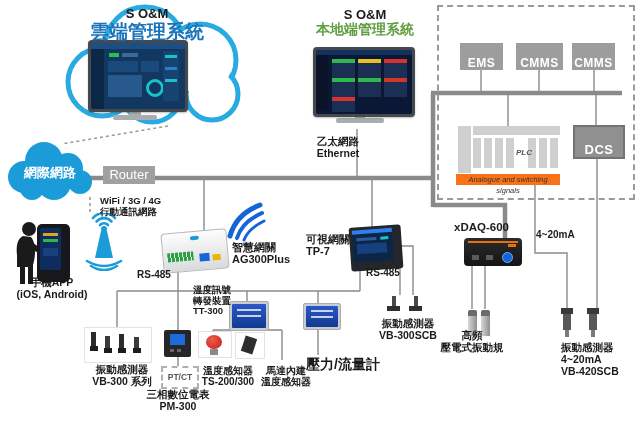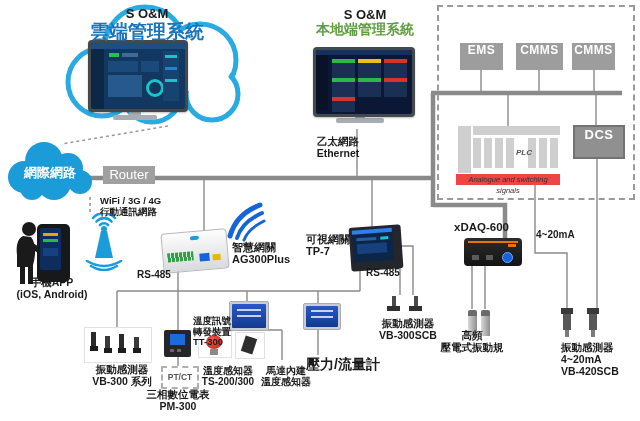--- a/index.html
+++ b/index.html
@@ -10,21 +10,21 @@
   .ctr{text-align:center;}
   svg{display:block;}
   
   .monitor{position:absolute;background:#44494d;border-radius:4px;padding:3px;z-index:4;box-shadow:0 1px 2px rgba(0,0,0,.25);}
   .screen{position:relative;width:100%;height:100%;overflow:hidden;border-radius:2px;}
   .standneck{position:absolute;background:#a7adb1;z-index:3;}
   .standbase{position:absolute;background:#a7adb1;border-radius:2px;z-index:3;}
   
   #third-party{position:absolute;left:437px;top:5px;width:194px;height:191px;border:2px dashed #9a9a9a;z-index:2;}
   .sysbox{position:absolute;background:#9d9d9d;color:#fff;font-weight:bold;font-size:12px;
-          display:flex;align-items:flex-start;justify-content:center;z-index:5;letter-spacing:.5px;}
+          display:flex;align-items:flex-end;justify-content:center;z-index:5;letter-spacing:.5px;}
   
   .conv{position:absolute;background:#c9ccd0;border:1px solid #a9adb2;border-radius:2px;padding:2px;z-index:5;}
   .convface{width:100%;height:100%;background:linear-gradient(#2a57c9,#123a8f);border-radius:1px;position:relative;}
   .convface i{position:absolute;left:15%;width:70%;height:2px;background:rgba(255,255,255,.75);}
   .whitebox{position:absolute;background:#fff;border:1px solid #e2e2e2;z-index:5;}
   .sensor-dark{position:absolute;z-index:5;}
   .sensor-dark .nut{width:12px;height:6px;background:#3a3a3a;}
   .sensor-dark .body{width:8px;height:16px;background:#585858;margin-left:2px;}
   .sensor-dark .tip{width:4px;height:7px;background:#7a7a7a;margin-left:4px;}
   .sensor-silver{position:absolute;width:9px;z-index:5;}
@@ -163,21 +163,21 @@
     <div class="abs" style="left:15px;top:0;width:87px;height:9px;background:#cfcfcf;"></div>
     <div class="abs" style="left:15px;top:12px;width:8px;height:30px;background:#cfcfcf;"></div>
     <div class="abs" style="left:26px;top:12px;width:8px;height:30px;background:#cfcfcf;"></div>
     <div class="abs" style="left:37px;top:12px;width:8px;height:30px;background:#cfcfcf;"></div>
     <div class="abs" style="left:48px;top:12px;width:8px;height:30px;background:#cfcfcf;"></div>
     <div class="abs" style="left:70px;top:12px;width:8px;height:30px;background:#cfcfcf;"></div>
     <div class="abs" style="left:81px;top:12px;width:8px;height:30px;background:#cfcfcf;"></div>
     <div class="abs" style="left:92px;top:12px;width:8px;height:30px;background:#cfcfcf;"></div>
     <div class="abs" style="left:58px;top:22px;font-size:8px;font-style:italic;color:#555;font-weight:bold;"><span>PLC</span></div>
   </div>
-  <div class="abs ctr" style="left:456px;top:174px;width:104px;height:11px;background:#ef4444;z-index:5;font-size:7.5px;font-style:italic;color:#333;line-height:11px;">
+  <div class="abs ctr" style="left:456px;top:174px;width:104px;height:11px;background:#f97316;z-index:5;font-size:7.5px;font-style:italic;color:#333;line-height:11px;">
     <span>Analogue and switching signals</span>
   </div>
   <div class="sysbox" style="left:573px;top:125px;width:48px;height:30px;background:#909090;border:2px solid #737373;font-size:13px;">
       <span>DCS</span>
     </div>
 
   <svg class="abs" style="left:2px;top:137px;z-index:2" width="96" height="66" viewBox="0 0 96 66">
     <g fill="#1b9cd8">
       <circle cx="22" cy="40" r="16"></circle>
         <circle cx="42" cy="24" r="19"></circle>
@@ -300,21 +300,21 @@
     <span>4~20mA</span><br>
     <span>VB-420SCB</span>
   </div>
 
   <div class="conv" style="left:229px;top:301px;width:34px;height:24px;">
     <div class="convface">
         <i style="top:5px;"></i>
         <i style="top:11px;"></i>
       </div>
   </div>
-  <div class="lbl" style="left:193px;top:316px;font-size:9.5px;">
+  <div class="lbl" style="left:193px;top:285px;font-size:9.5px;">
     <span>溫度訊號</span><br>
     <span>轉發裝置</span><br>
     <span>TT-300</span>
   </div>
 
   <div class="conv" style="left:303px;top:303px;width:32px;height:21px;">
     <div class="convface">
         <i style="top:4px;"></i>
         <i style="top:10px;"></i>
       </div>

